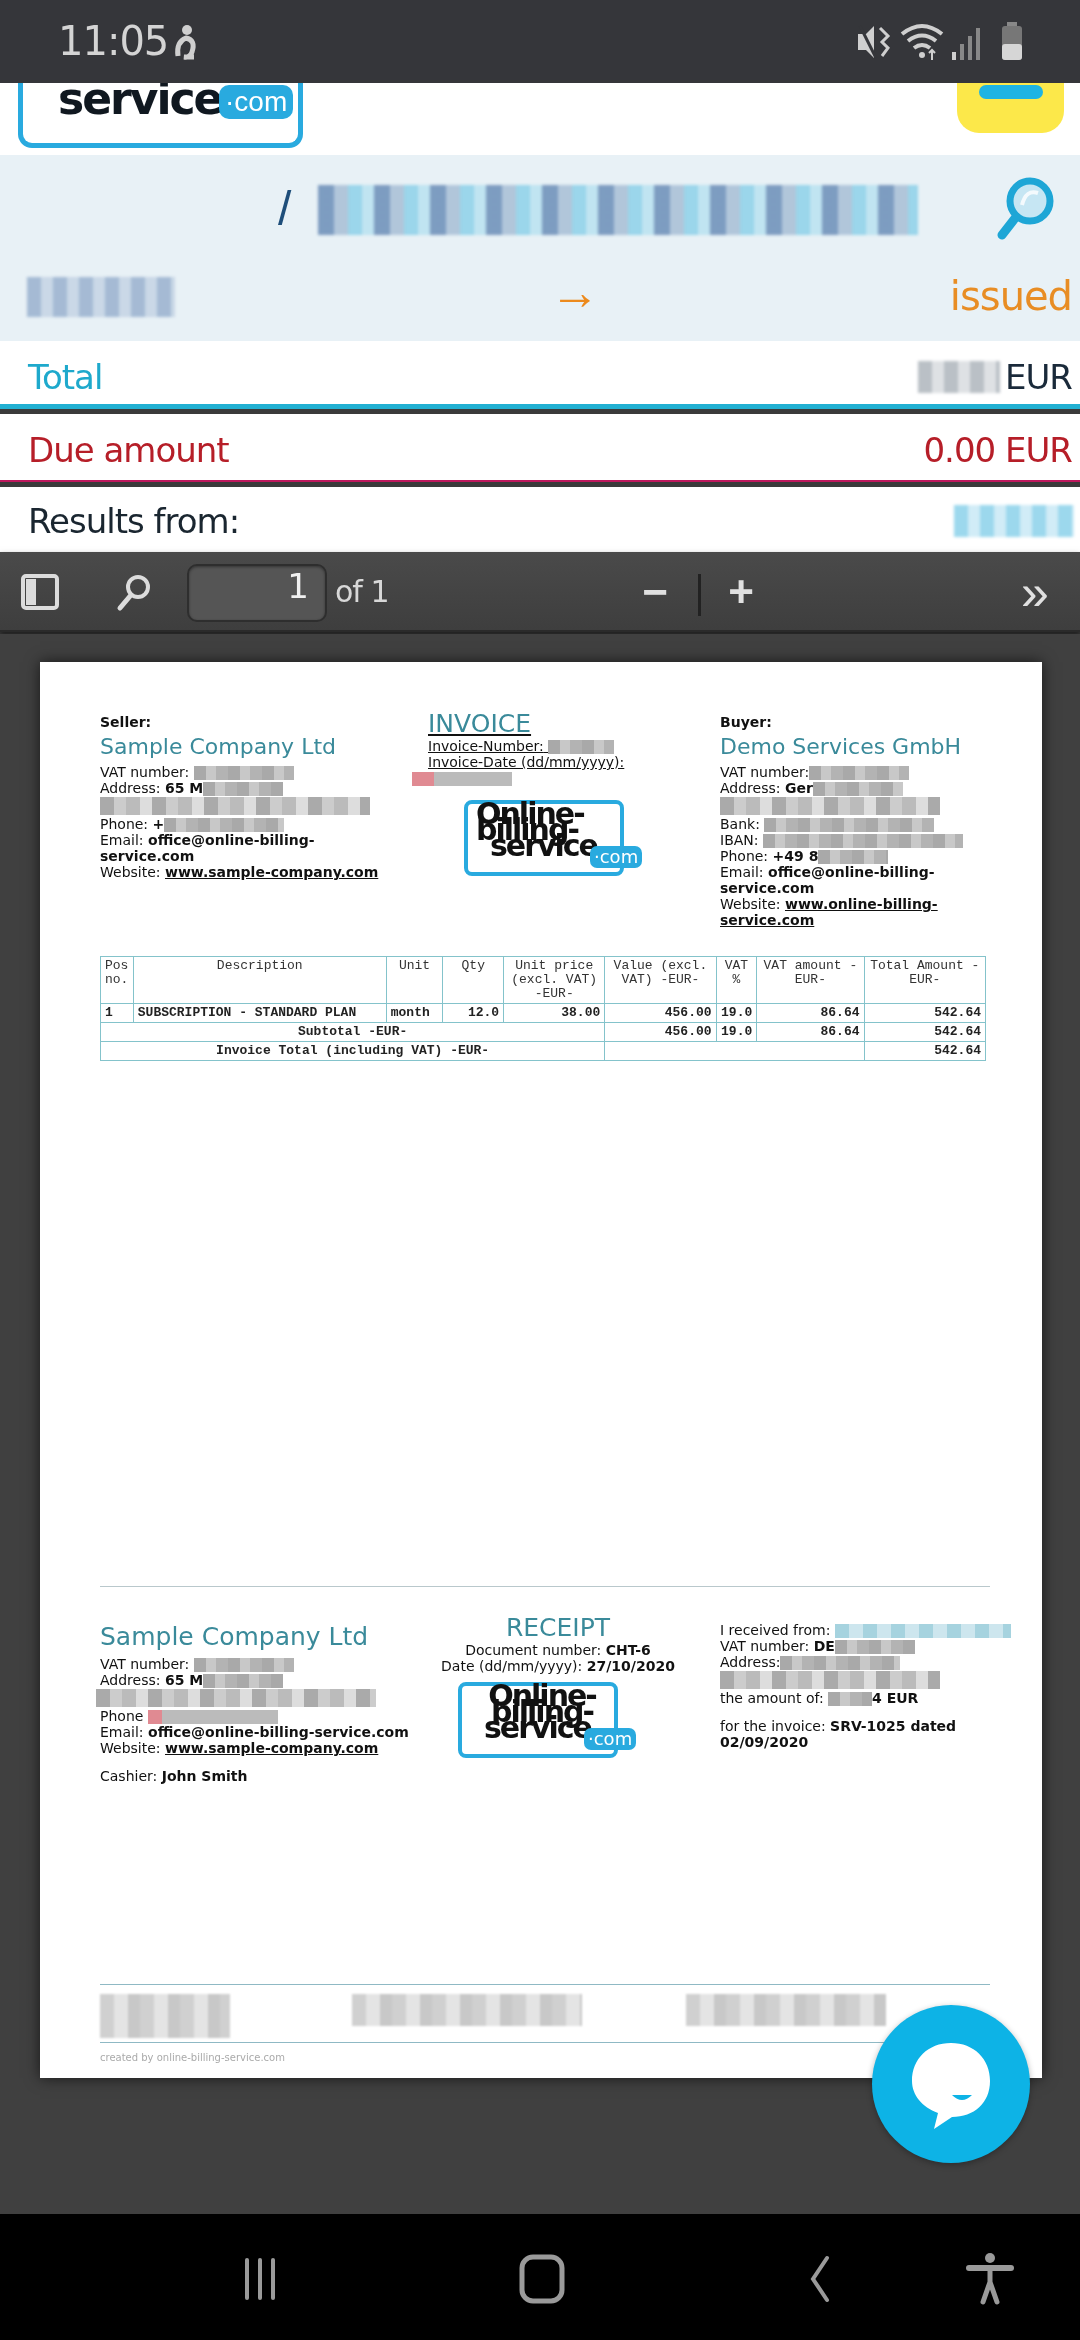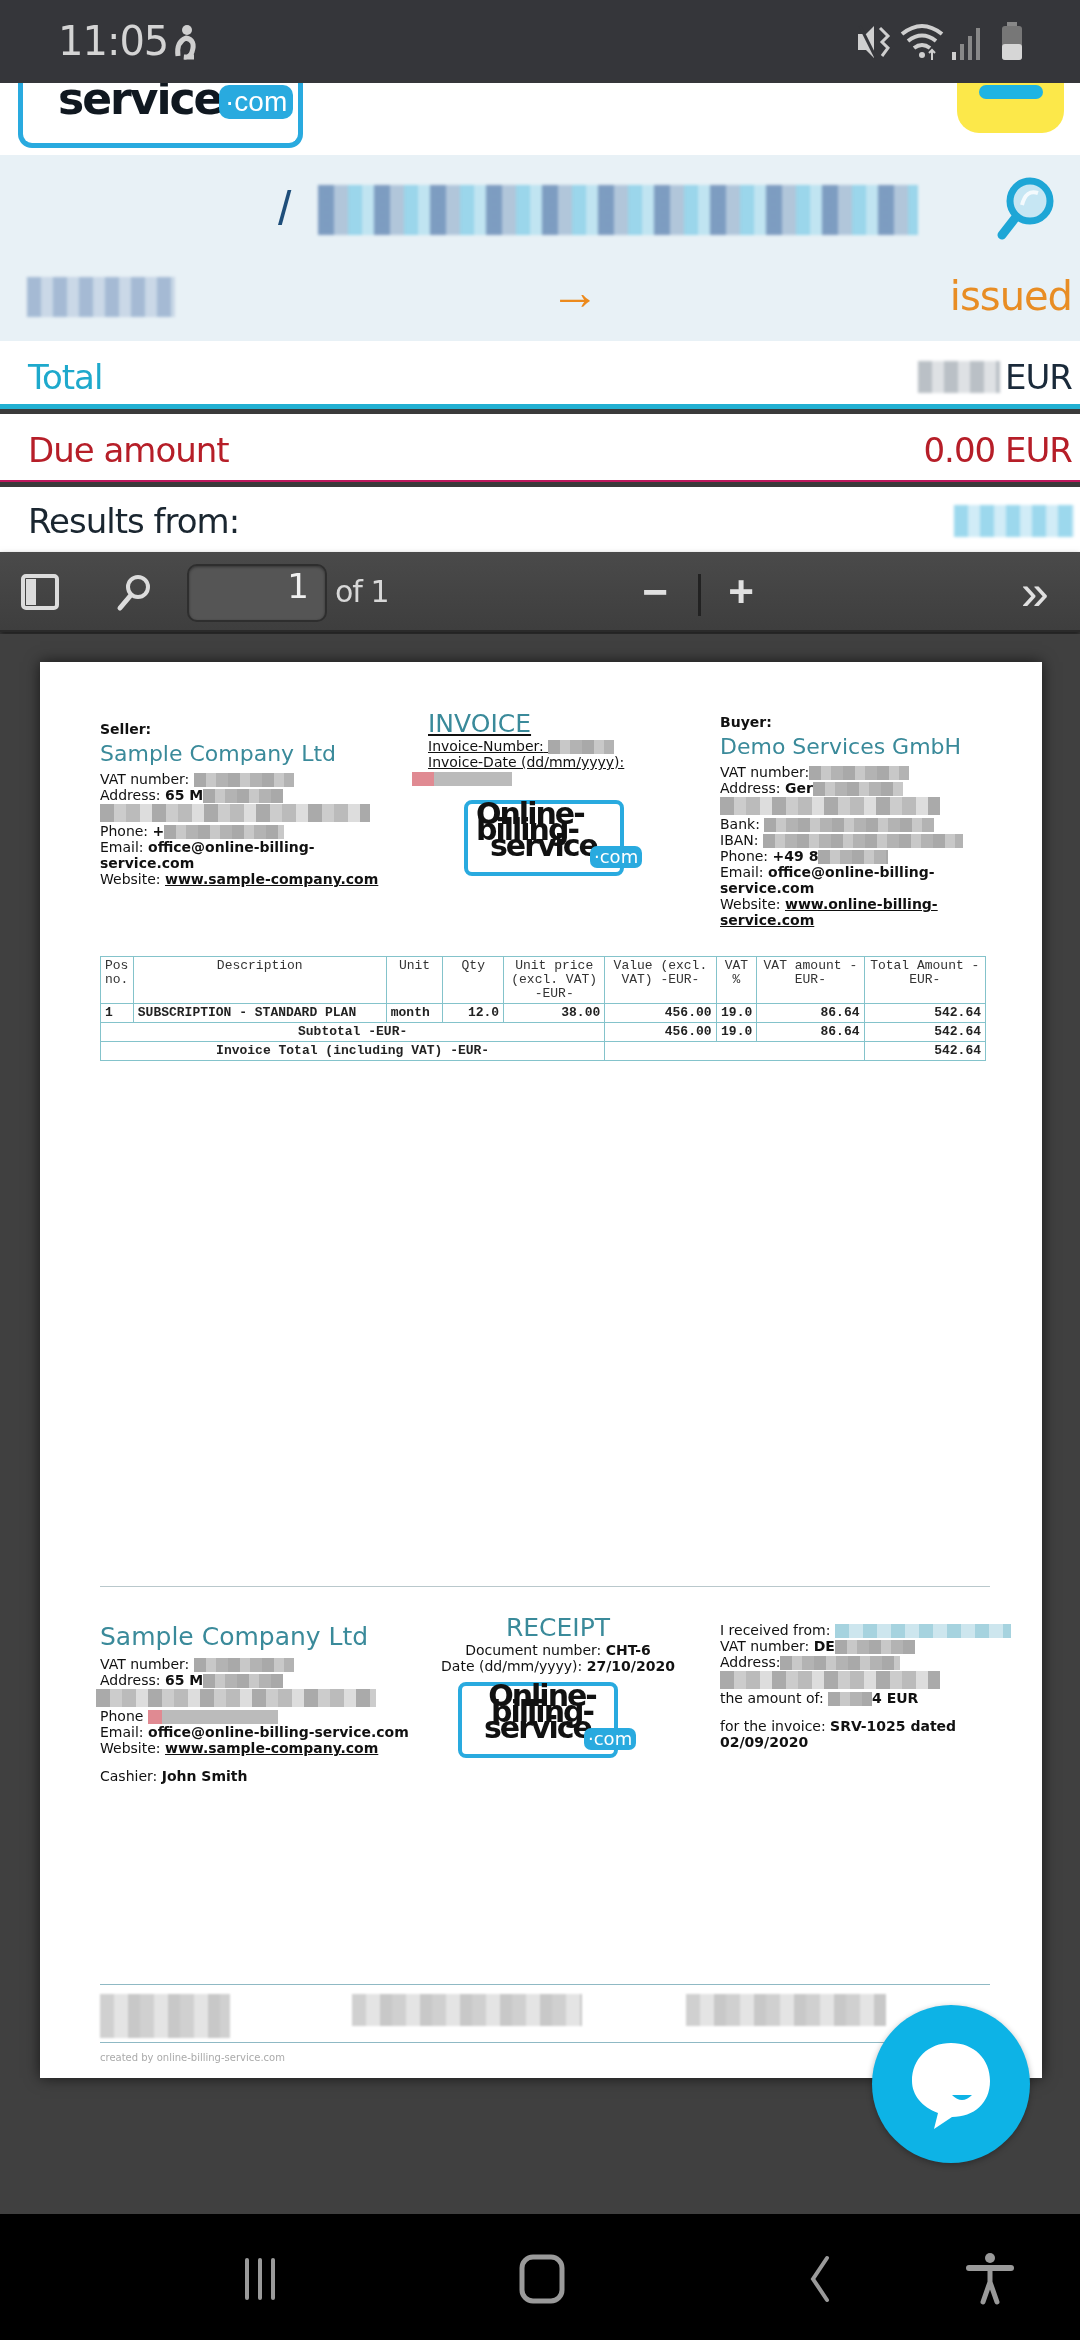--- a/index.html
+++ b/index.html
@@ -57,21 +57,21 @@
   .page { position: absolute; left: 40px; top: 28px; width: 1002px; height: 1416px; background: #fff; box-shadow: 0 0 14px rgba(0,0,0,.65); }
   .doc { font-family: "DejaVu Sans", sans-serif; color: #111; font-size: 14px; line-height: 16px; }
   .doc .h-small { font-weight: bold; font-size: 14px; }
   .doc .company { color: #3a8a9a; font-size: 22px; line-height: 26px; margin: 4px 0 4px; }
   .doc .bigtitle { color: #3a8a9a; font-size: 25px; line-height: 28px; }
   .doc b { font-weight: bold; }
   .doc u { font-weight: bold; }
   .pix { display: inline-block; vertical-align: middle; height: 14px; background: repeating-linear-gradient(90deg, #a9a9a9 0 12px, #c8c8c8 12px 22px, #b3b3b3 22px 34px); filter: blur(0.6px); }
   .pix-line { display: block; height: 18px; margin: 1px 0; background: repeating-linear-gradient(90deg, #aaa 0 14px, #ccc 14px 26px, #bbb 26px 40px, #ddd 40px 52px); filter: blur(0.6px); }
 
-  .seller { position: absolute; left: 60px; top: 52px; width: 300px; margin-top: 7px; }
+  .seller { position: absolute; left: 60px; top: 52px; width: 300px; }
   .inv { position: absolute; left: 388px; top: 48px; width: 240px; text-decoration: underline; }
   .buyer { position: absolute; left: 680px; top: 52px; width: 300px; }
   .minilogo { position: relative; width: 160px; height: 76px; border: 4px solid #29aadf; border-radius: 8px; margin: 14px 0 0 36px; }
   .minilogo .l1 { position: absolute; left: 8px; top: 2px; font-weight: bold; font-size: 30px; color: #111; letter-spacing: -2px; font-family: "DejaVu Sans", sans-serif; }
   .minilogo .l2 { position: absolute; left: 22px; top: 34px; font-weight: bold; font-size: 30px; color: #111; letter-spacing: -2px; font-family: "DejaVu Sans", sans-serif; }
   .minilogo .c { position: absolute; left: 122px; top: 42px; background: #29aadf; color: #fff; font-size: 18px; border-radius: 7px; padding: 0 4px; line-height: 22px; }
 
   table.items { position: absolute; left: 60px; top: 294px; width: 886px; border-collapse: collapse; font-family: "Liberation Mono", monospace; font-size: 13px; line-height: 14px; color: #222; }
   table.items td, table.items th { border: 1px solid #84c3cb; padding: 2px 4px; font-weight: normal; vertical-align: top; }
   table.items th { text-align: center; color: #333; }

